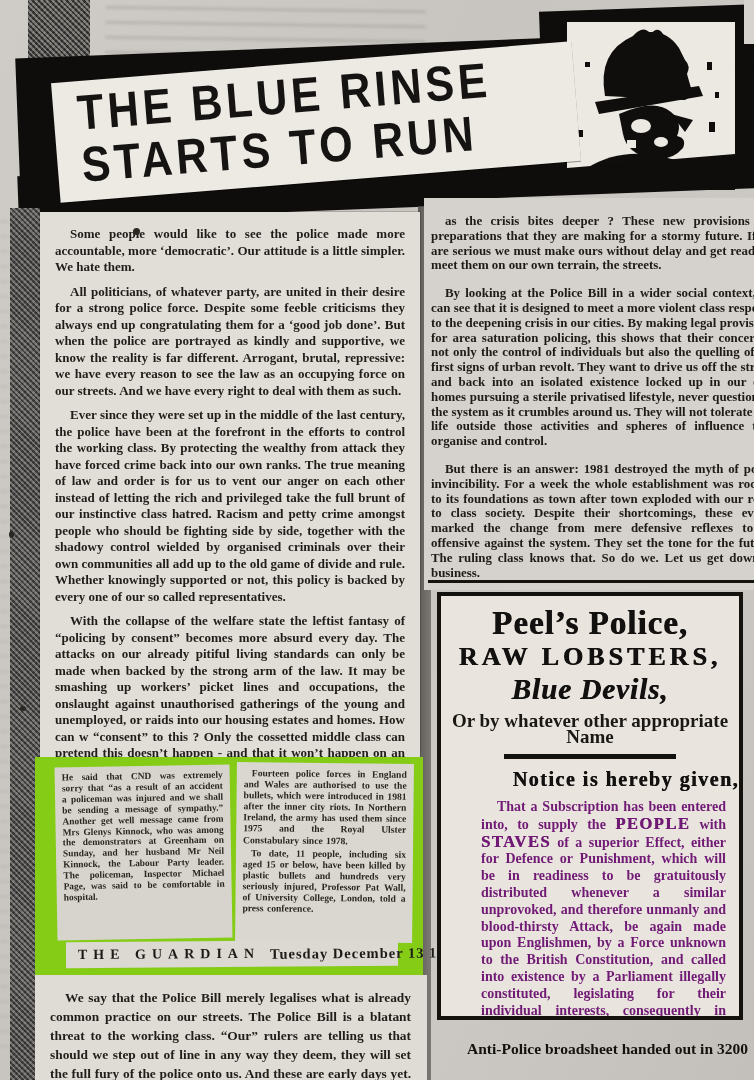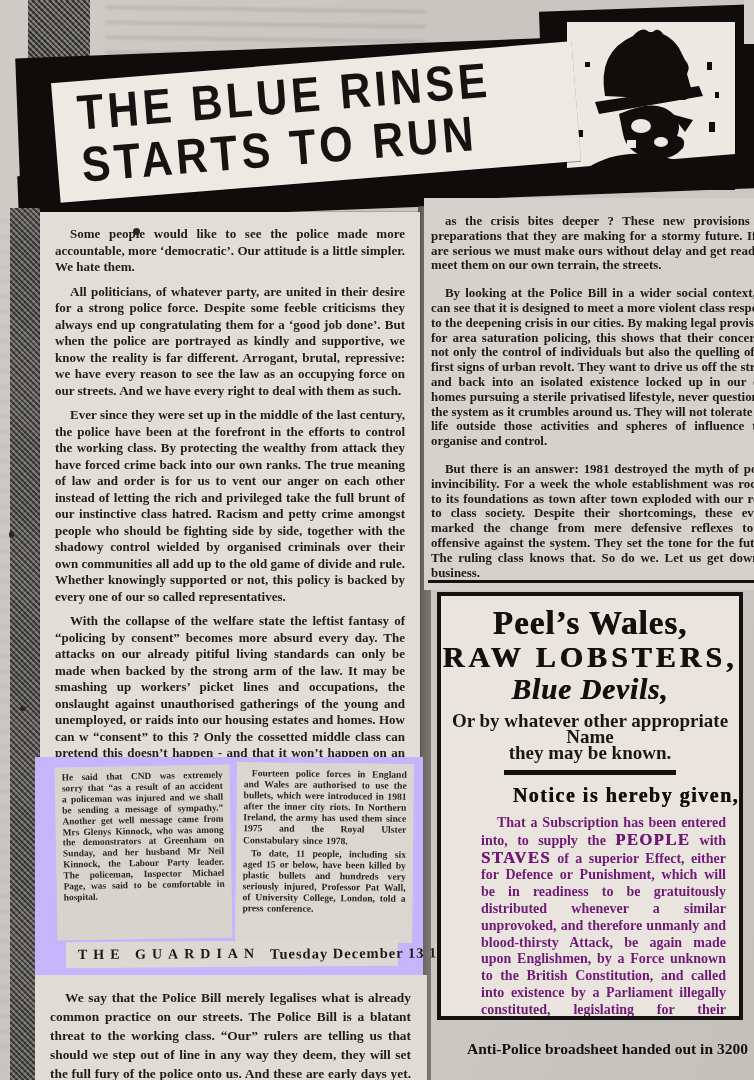--- a/index.html
+++ b/index.html
@@ -65,21 +65,21 @@
     left:40px;top:212px;width:380px;height:546px;background:#e1ded8;
     padding:14px 15px 0 15px;box-sizing:border-box;overflow:hidden;
     box-shadow:0 0 0 1px rgba(0,0,0,.15);
   }
   #left-col p, #bottom-box p{
     margin:0 0 8px 0;font-size:13px;line-height:16.5px;font-weight:bold;
     text-align:justify;text-indent:15px;color:#201d1a;
   }
 
   
-  #guardian-block{left:35px;top:757px;width:388px;height:218px;background:#c4b5fd;}
+  #guardian-block{left:35px;top:757px;width:388px;height:218px;background:#84cc16;}
   .clip{
     position:absolute;box-sizing:border-box;font-weight:bold;color:#2a2722;
     text-align:justify;
   }
   #clip-left{
     left:21px;top:9px;width:175px;height:173px;background:#d7d4ce;
     transform:rotate(-1deg);padding:5px 7px;font-size:9.4px;line-height:10.9px;
     word-spacing:1.5px;
   }
   #clip-right{
@@ -118,21 +118,21 @@
   #peel-box{
     left:437px;top:592px;width:306px;height:428px;background:#e9e5de;
     border:4px solid #14120f;box-sizing:border-box;text-align:center;
     padding-top:9px;overflow:hidden;
   }
   #peel-title1{
     font-size:33px;line-height:37px;font-weight:bold;letter-spacing:1px;color:#131110;
     text-shadow:.6px 0 #131110;
   }
   #peel-title2{
-    font-size:30px;line-height:30px;font-weight:bold;letter-spacing:4px;color:#131110;
+    font-size:26px;line-height:30px;font-weight:bold;letter-spacing:4px;color:#131110;
     text-shadow:.6px 0 #131110;
   }
   #peel-title3{
     font-size:29px;line-height:34px;font-weight:bold;font-style:italic;color:#131110;
     text-shadow:.6px 0 #131110;letter-spacing:1px;
   }
   .peel-sub{font-size:19px;line-height:16px;font-weight:bold;color:#1a1815;}
   #peel-sub-wrap{margin-top:7px;}
   #peel-rule{width:172px;height:5px;background:#14120f;margin:9px auto 7px auto;}
   #peel-notice{
@@ -225,26 +225,25 @@
 
 <div class="abs" id="right-col-bg"></div>
 <div class="abs" id="right-col">
   <p>as the crisis bites deeper ? These new provisions are preparations that they are making for a stormy future. If we are serious we must make ours without delay and get ready to meet them on our own terrain, the streets.</p>
   <p>By looking at the Police Bill in a wider social context, we can see that it is designed to meet a more violent class response to the deepening crisis in our cities. By making legal provisions for area saturation policing, this shows that their concern is not only the control of individuals but also the quelling of the first signs of urban revolt. They want to drive us off the streets and back into an isolated existence locked up in our own homes pursuing a sterile privatised lifestyle, never questioning the system as it crumbles around us. They will not tolerate any life outside those activities and spheres of influence they organise and control.</p>
   <p>But there is an answer: 1981 destroyed the myth of police invincibility. For a week the whole establishment was rocked to its foundations as town after town exploded with our reply to class society. Despite their shortcomings, these events marked the change from mere defensive reflexes to an offensive against the system. They set the tone for the future. The ruling class knows that. So do we. Let us get down to business.</p>
 </div>
 
 <div class="abs" id="rule-right"></div>
 <div class="abs" id="peel-box">
-  <div id="peel-title1">Peel’s Wales,</div>
+  <div id="peel-title1">Peel’s Police,</div>
   <div id="peel-title2">RAW LOBSTERS,</div>
   <div id="peel-title3">Blue Devils,</div>
   <div id="peel-sub-wrap">
     <div class="peel-sub">Or by whatever other appropriate Name</div>
-    <div class="peel-sub">they may be known.</div>
   </div>
   <div id="peel-rule"></div>
   <div id="peel-notice">Notice is hereby given,</div>
   <div id="peel-body">
     <span>That a Subscription has been entered into, to supply the </span><span class="peel-caps">PEOPLE</span><span> with </span><span class="peel-caps">STAVES</span><span> of a superior Effect, either for Defence or Punishment, which will be in readiness to be gratuitously distributed whenever a similar unprovoked, and therefore unmanly and blood-thirsty Attack, be again made upon Englishmen, by a Force unknown to the British Constitution, and called into existence by a Parliament illegally constituted, legislating for their individual interests, consequently in opposition to the Public good.</span>
   </div>
 </div>
 
 <div class="abs" id="caption">Anti-Police broadsheet handed out in 3200</div>
 

